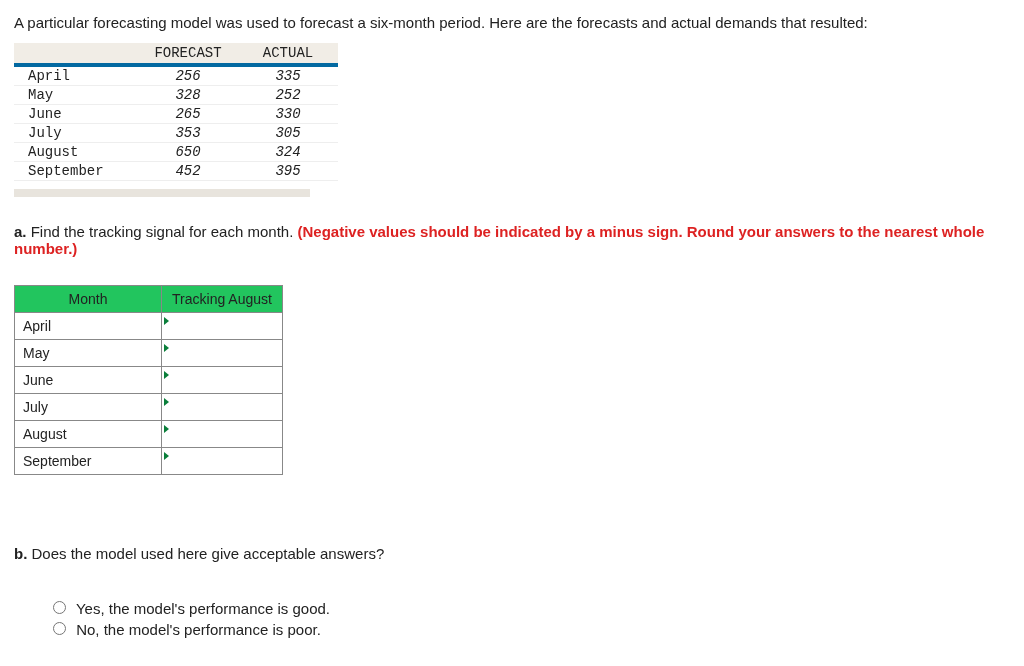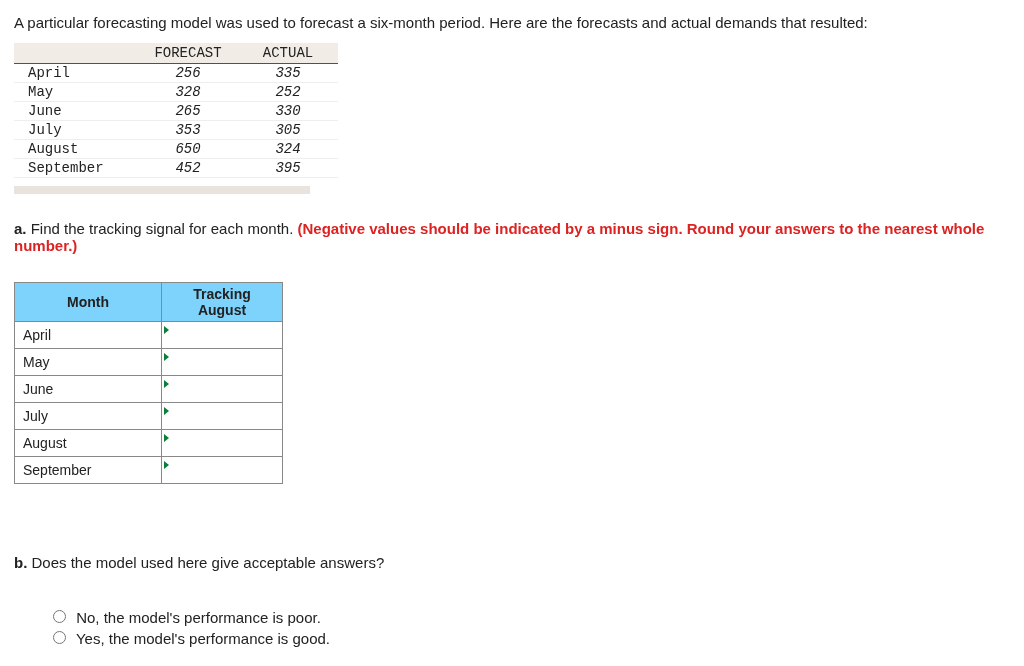--- a/index.html
+++ b/index.html
@@ -19,21 +19,21 @@
     border-collapse: collapse;
     font-family: "Courier New", Courier, monospace;
     font-size: 14px;
     margin: 0 0 8px 0;
   }
   .data-table th {
     background: #f1ede6;
     font-weight: normal;
     text-align: center;
     padding: 2px 12px;
-    border-bottom: 1px solid #0369a1;
+    border-bottom: 4px solid #0369a1;
   }
   .data-table td {
     padding: 1px 10px;
     border-bottom: 1px solid #eee;
   }
   .data-table td.month { width: 100px; padding-left: 14px;}
   .data-table td.num { text-align: center; width: 80px; font-style: italic;}
   .grey-bar {
     height: 8px;
     width: 296px;
@@ -50,22 +50,22 @@
     font-size: 14px;
     margin-top: 6px;
   }
   .answer-table th, .answer-table td {
     border: 1px solid #888;
     padding: 3px 8px;
     text-align: left;
     height: 20px;
   }
   .answer-table th {
-    background: #7dd3fc;
-    font-weight: bold;
+    background: #22c55e;
+    font-weight: normal;
     text-align: center;
   }
   .answer-table td.month-cell { width: 130px; }
   .answer-table td.input-cell {
     width: 120px;
     padding: 0;
     position: relative;
     background: #fff;
   }
   .answer-table td.input-cell input {
@@ -178,19 +178,19 @@
   </tbody>
     </table>
 </div>
 
 <div class="part-b">
   <p class="q">
     <span class="label">b.</span><span> Does the model used here give acceptable answers?</span>
   </p>
   <div class="radio-row">
     <input type="radio" name="partb" style="">
-    <span>No, the model's performance is poor.</span>
+    <span>Yes, the model's performance is good.</span>
   </div>
   <div class="radio-row">
     <input type="radio" name="partb" style="">
-    <span>Yes, the model's performance is good.</span>
+    <span>No, the model's performance is poor.</span>
   </div>
 </div>
 
 </body></html>

